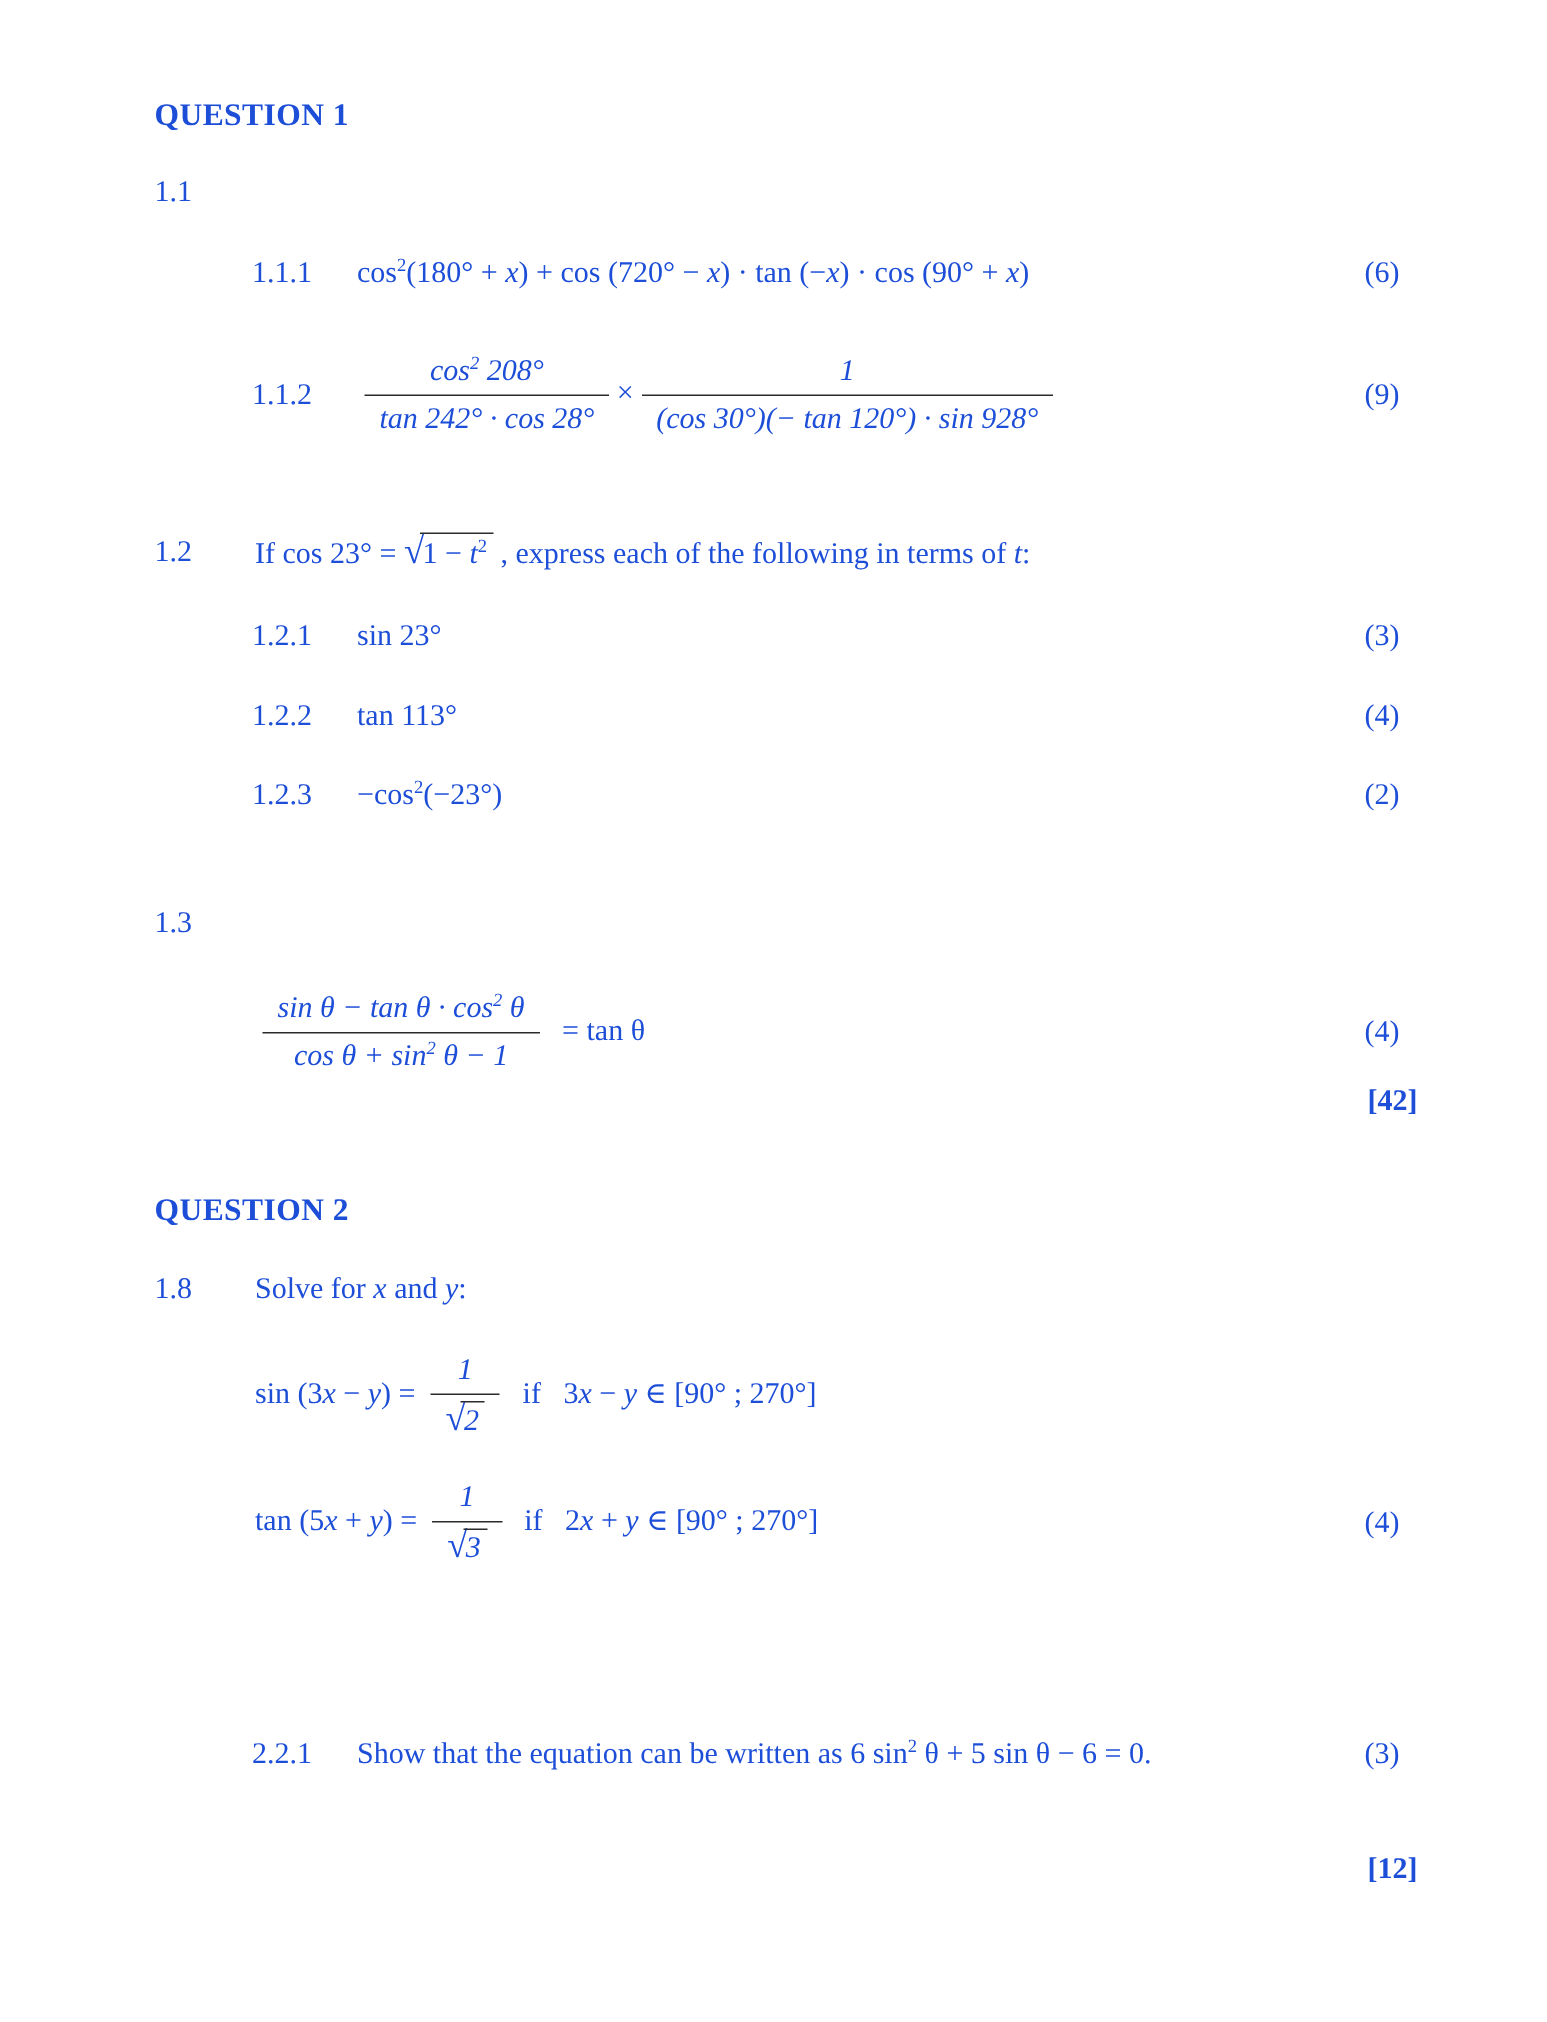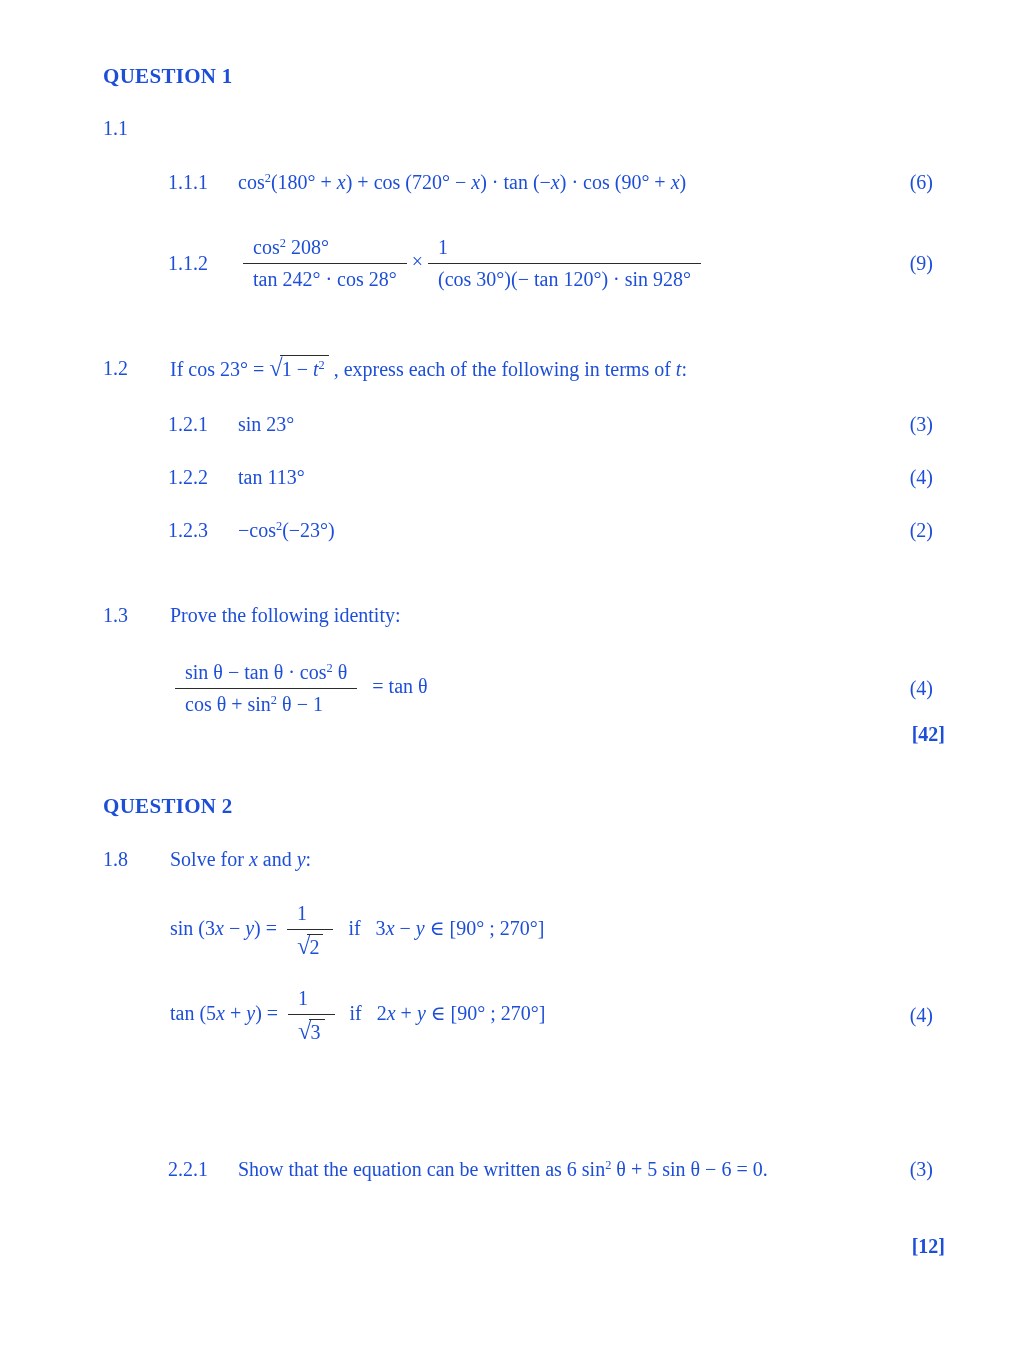--- a/index.html
+++ b/index.html
@@ -13,21 +13,21 @@
   .qtitle { position:absolute; left:103px; font-size:21px; font-weight:bold; letter-spacing:.3px; }
   .row { position:absolute; left:103px; right:98px; display:flex; align-items:center; }
   .row.sub { left:168px; }
   .row.ind { left:170px; }
   .n1 { width:67px; flex:none; }
   .n2 { width:70px; flex:none; }
   .mark { margin-left:auto; flex:none; padding-left:12px; }
   .total { position:absolute; right:86px; font-weight:bold; }
   .math i { font-style:italic; }
   sup { font-size:0.62em; vertical-align:0.58em; line-height:0; }
-  .frac { display:inline-block; vertical-align:middle; margin:16px 5px; }
+  .frac { display:inline-block; vertical-align:middle; text-align:center; margin:16px 5px;font-style:italic; }
   .fnum { display:block; padding:1px 10px 4px; border-bottom:1.7px solid #2b2b2b; line-height:1.15; }
   .fden { display:block; padding:4px 10px 1px; line-height:1.15; }
   .sqrt { display:inline-block; white-space:nowrap; }
   .rad { font-size:1.22em; line-height:.8; letter-spacing:0; }
   .radicand { border-top:1.7px solid #2b2b2b; padding:1px 4px 0 2px; margin-left:-3px; display:inline-block; }
 </style>
 </head>
 <body>
 
 <div class="page">
@@ -68,21 +68,20 @@
   </div>
 
   <div class="row sub" style="top:514px;height:32px">
     <span class="n2">1.2.3</span>
     <span class="math"><span>−cos</span><sup>2</sup><span>(−23°)</span></span>
     <span class="mark">(2)</span>
   </div>
 
   <div class="row" style="top:603px">
     <span class="n1">1.3</span>
-    <span class="body">Prove the following identity:</span>
   </div>
 
   <div class="row ind" style="top:650px;height:76px">
     <span class="math"><span class="frac"><span class="fnum"><span>sin θ − tan θ · cos</span><sup>2</sup><span> θ</span></span><span class="fden"><span>cos θ + sin</span><sup>2</sup><span> θ − 1</span></span></span><span> = tan θ</span></span>
     <span class="mark">(4)</span>
   </div>
 
   <div class="total" style="top:722px">[42]</div>
 
   <div class="qtitle" style="top:793px">QUESTION 2</div>

